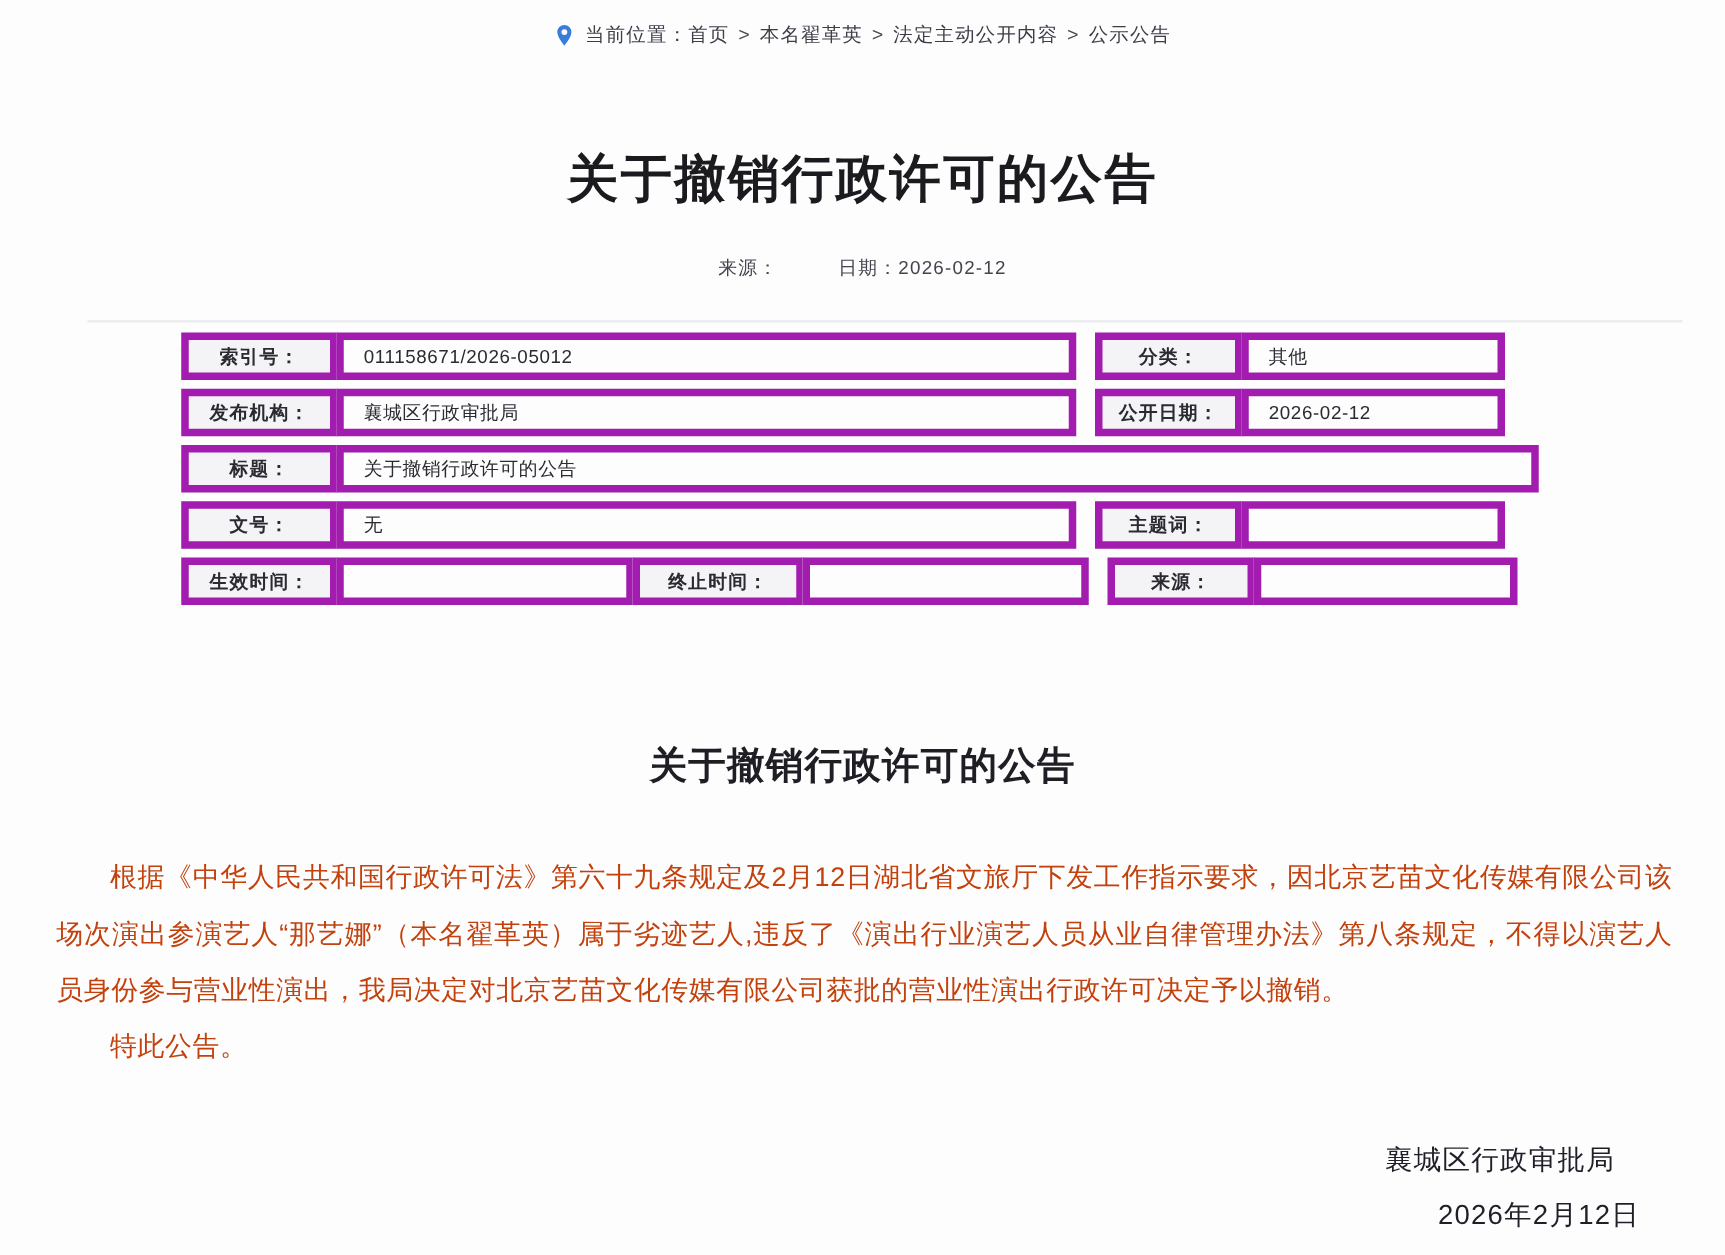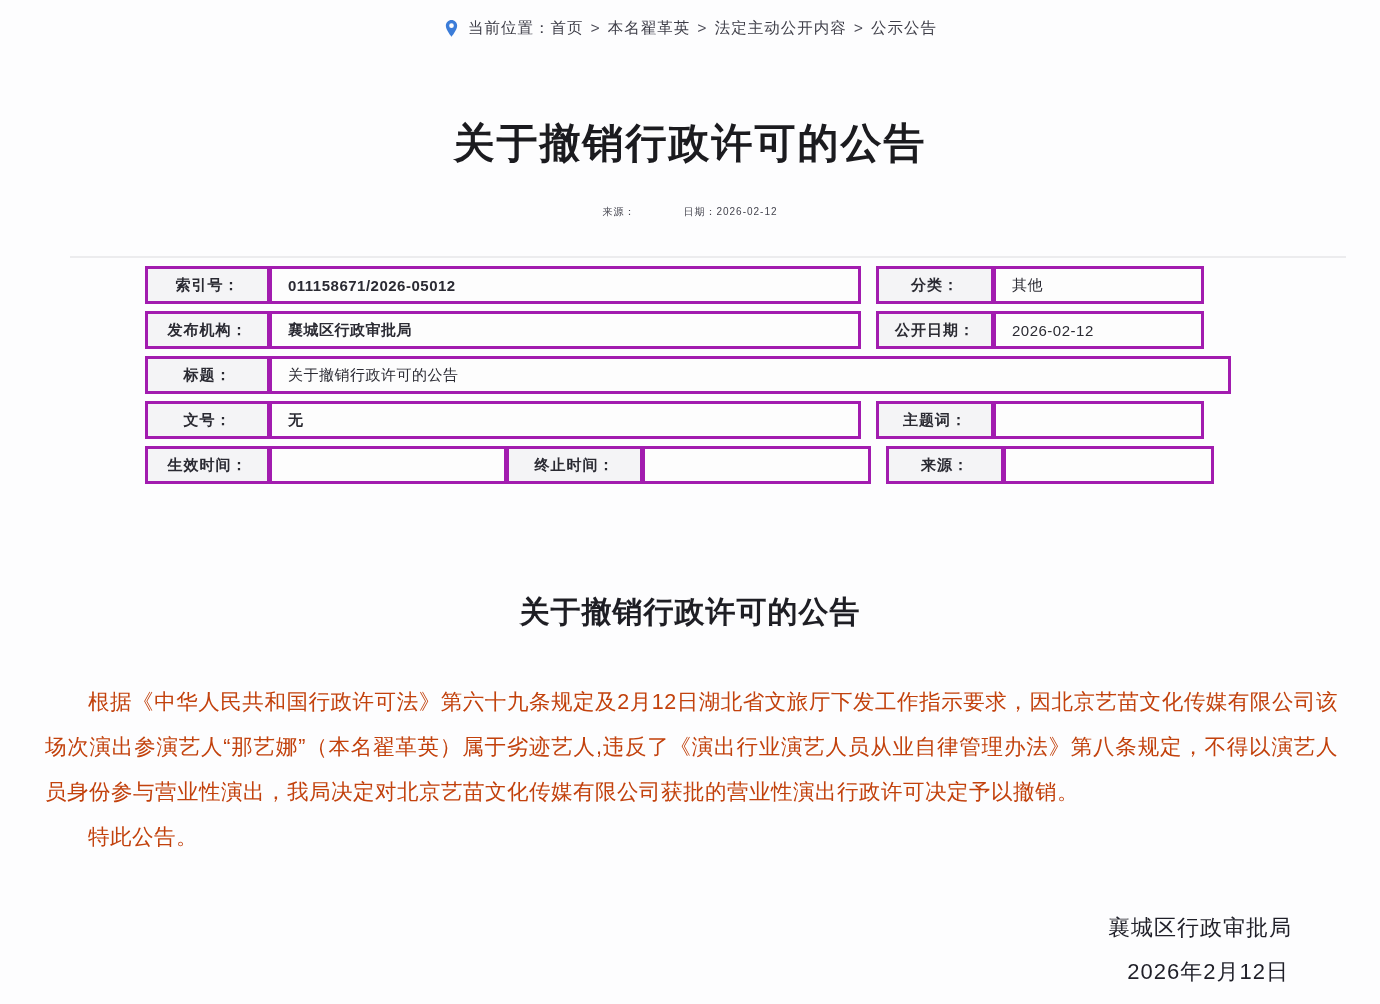--- a/index.html
+++ b/index.html
@@ -25,48 +25,48 @@
   .breadcrumb .sep { margin: 0 7px; color: #4a4a55; }
 
   
   .doc-title {
     position: absolute; top: 116px; left: 0; width: 100%;
     text-align: center; font-size: 41px; font-weight: bold;
     color: #1b1b1f; letter-spacing: 2px;
   }
   .meta-line {
     position: absolute; top: 205px; left: 0; width: 100%;
-    text-align: center; font-size: 10px; color: #44444e; letter-spacing: 1px;
+    text-align: center; font-size: 15px; color: #44444e; letter-spacing: 1px;
   }
   .meta-line .src { margin-right: 48px; }
 
   .divider {
     position: absolute; top: 256px; left: 70px; right: 34px;
     border-top: 2px solid #ececee;
   }
 
   
   .meta-table {
     position: absolute; top: 266px; left: 145px; width: 1087px;
     display: flex; flex-direction: column; gap: 7px;
     font-size: 15px; color: #2b2b33;
   }
   .trow { display: flex; height: 38px; }
   .cell {
-    border: 3px solid #a21caf; background: #fdfdfd;
+    border: 6px solid #a21caf; background: #fdfdfd;
     display: flex; align-items: center; height: 100%;
   }
   .cell + .cell { margin-left: -1px; }
   .cell.lbl {
     background: #f4f4f6; font-weight: bold; justify-content: center;
     color: #2a2a32; letter-spacing: 1px;
   }
   .cell.val { padding-left: 16px; letter-spacing: .5px; }
   .w-lbl-l  { width: 125px; flex: none; }
-  .w-val-l  { width: 592px; flex: none; font-weight: bold; }
+  .w-val-l  { width: 592px; flex: none; }
   .w-gap    { width: 15px; flex: none; border: none; background: transparent; margin-left: 0 !important; }
   .w-gap + .cell { margin-left: 0; }
   .w-lbl-r  { width: 118px; flex: none; }
   .w-val-r  { width: 211px; flex: none; }
   .w-val-full { width: 962px; flex: none; }
   .w-val-s1 { width: 238px; flex: none; }
   .w-lbl-m  { width: 137px; flex: none; }
   .w-val-s2 { width: 229px; flex: none; }
 
   
@@ -79,21 +79,21 @@
     position: absolute; top: 680px; left: 45px; right: 42px;
     font-size: 21.5px; line-height: 45px; color: #c2410c;
     text-align: justify; letter-spacing: .5px;
   }
   .article-body p { text-indent: 2em; }
   .signature {
     position: absolute; top: 913px; right: 88px;
     font-size: 22px; color: #1f1f28; letter-spacing: 1px;
   }
   .sign-date {
-    position: absolute; top: 957px; right: 91px;
+    position: absolute; top: 957px; right: 68px;
     font-size: 22px; color: #1f1f28; letter-spacing: 1px;
   }
 </style>
 </head>
 <body>
 
 <div class="page">
 
   <nav class="breadcrumb">
     <span class="pin">

